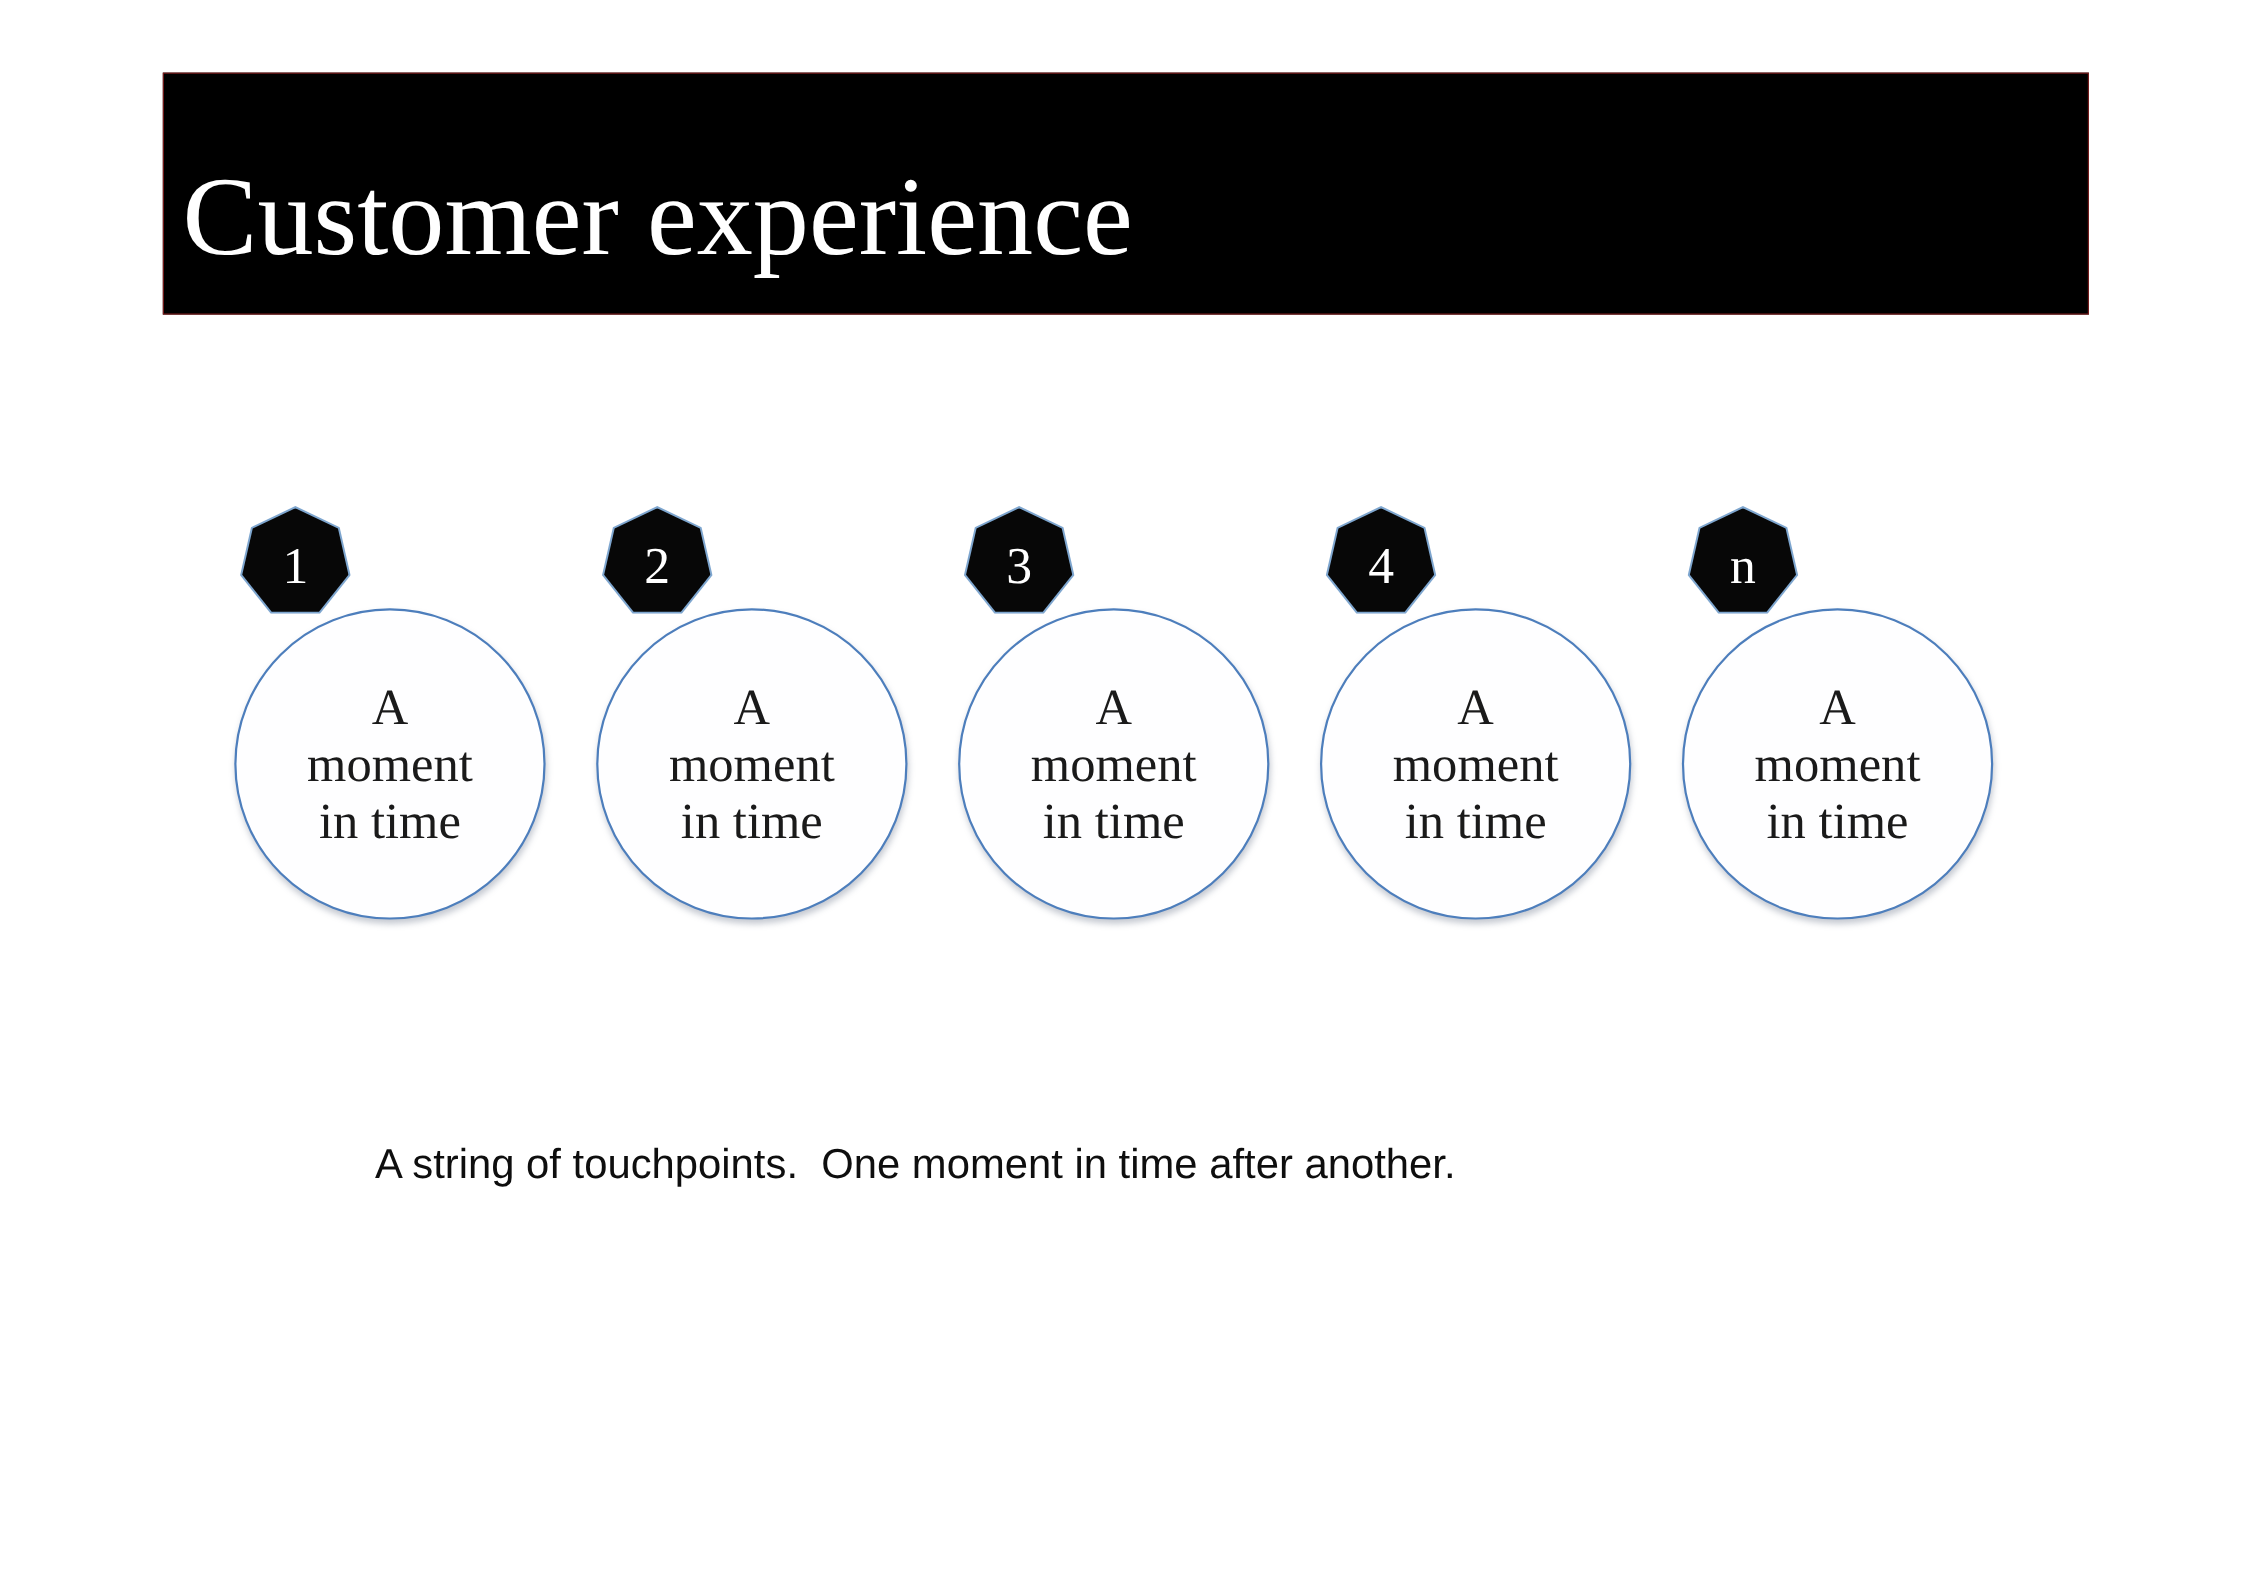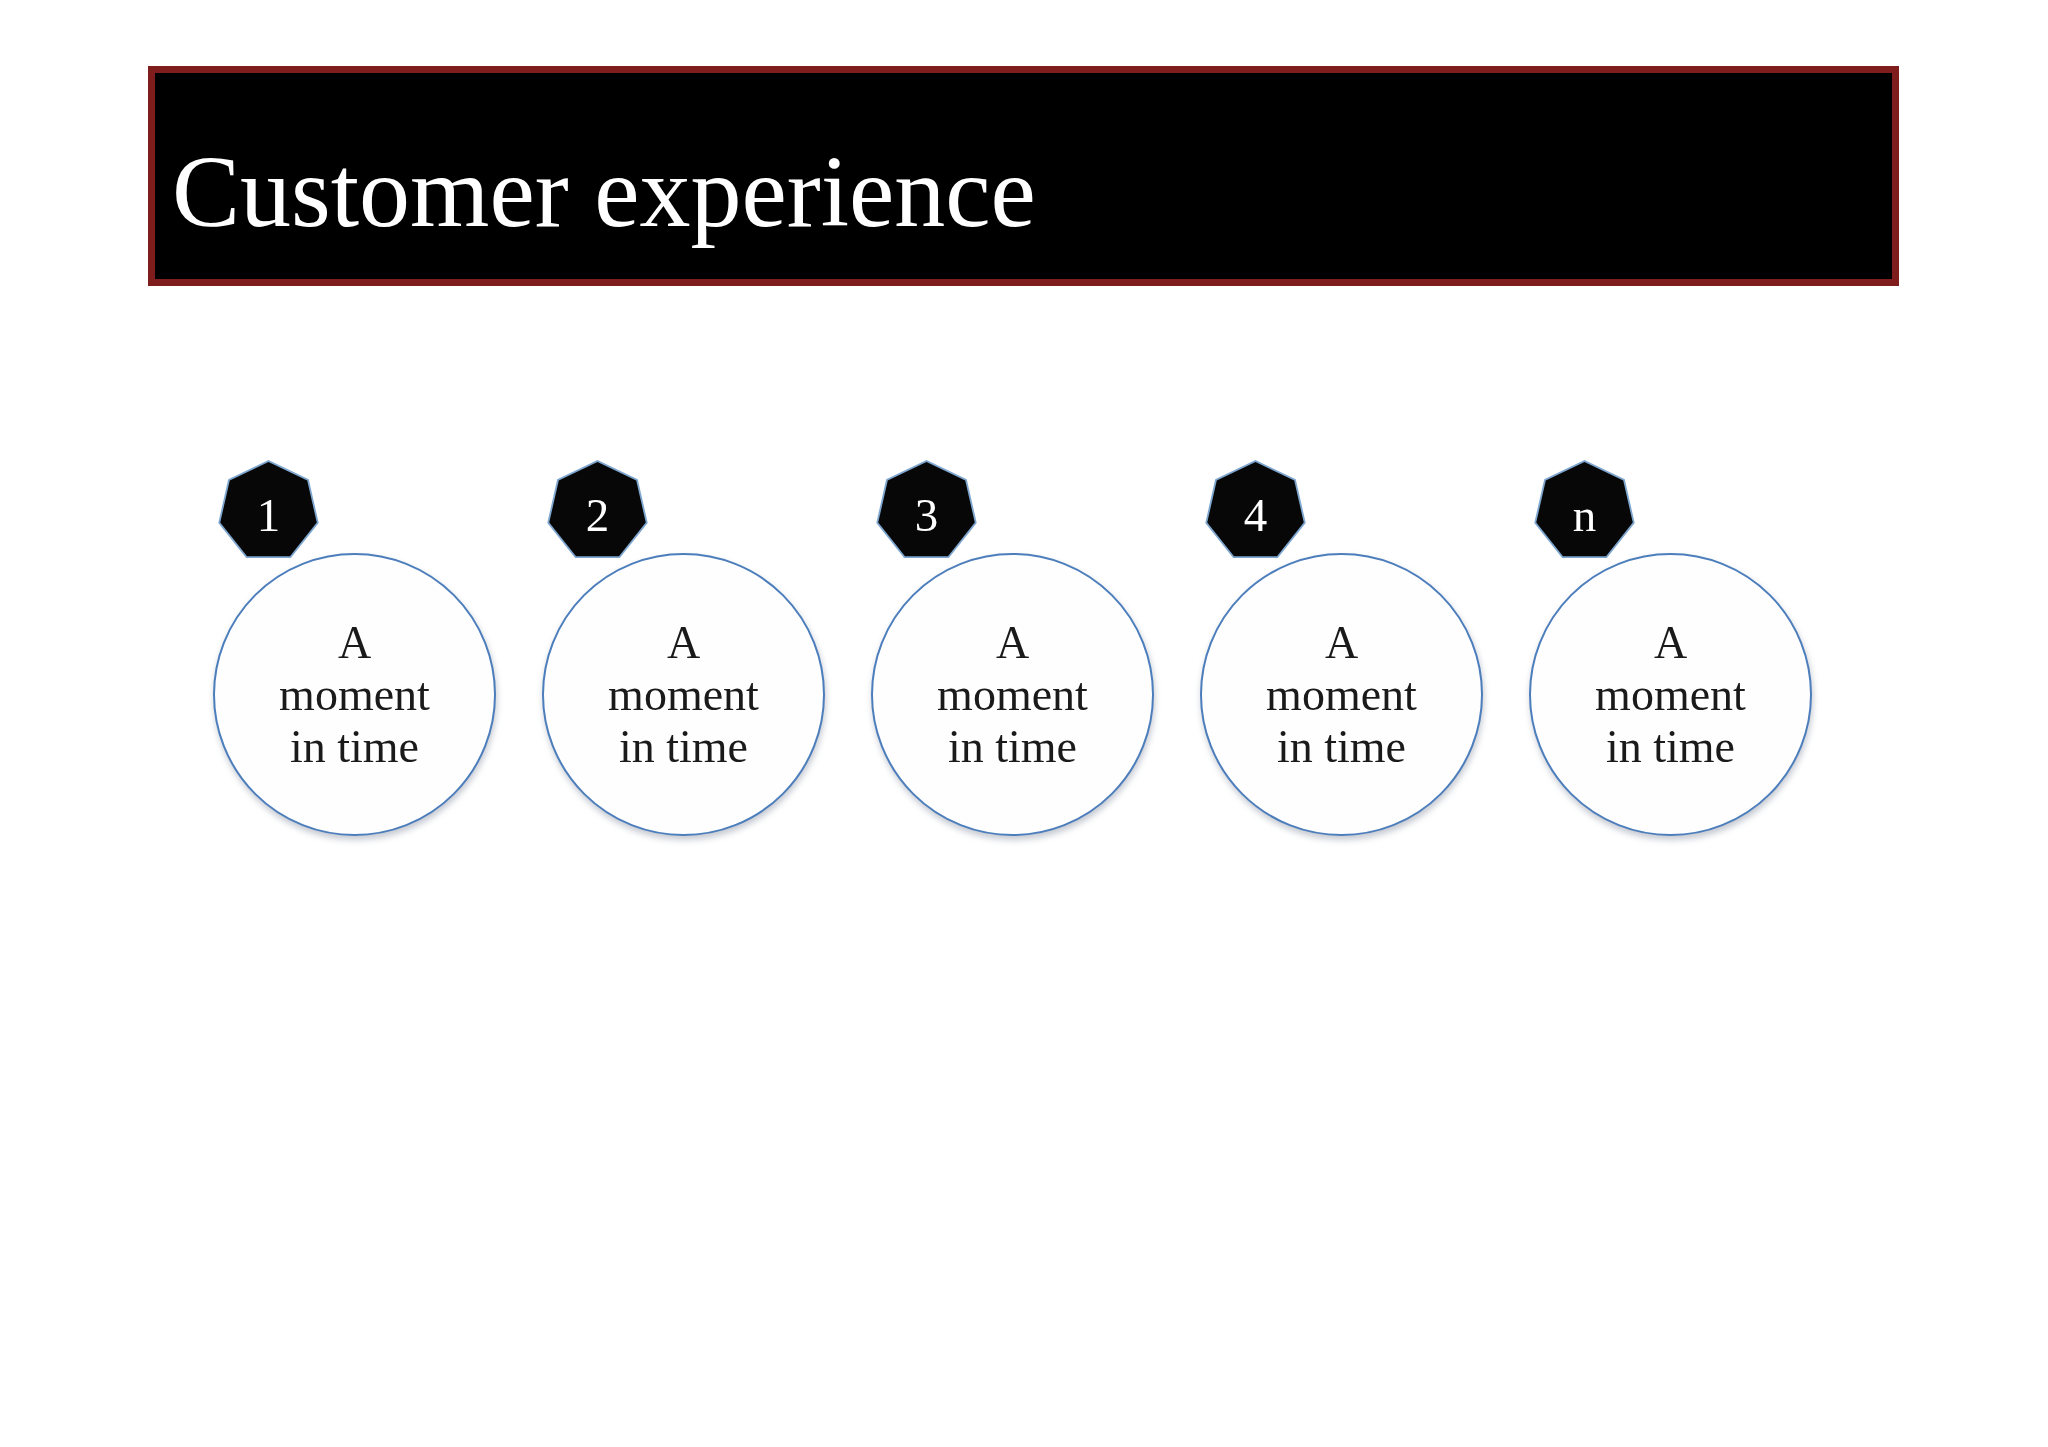--- a/index.html
+++ b/index.html
@@ -20,21 +20,21 @@
     overflow:hidden;
     font-family:"Liberation Serif", serif;
   }
 
   
   .banner{
     position:absolute;
     left:148px;top:66px;
     width:1751px;height:220px;
     background:var(--banner-bg);
-    border:7px solid #7f1d1d;
+    border:1px solid #7f1d1d;
     box-sizing:border-box;
   }
   .banner h1{
     position:absolute;
     left:17px;bottom:36px;
     margin:0;
     font-family:"Liberation Serif", serif;
     font-weight:normal;
     font-size:102px;
     line-height:1;
@@ -178,14 +178,15 @@
       </div>
       <div class="circle">
         <span class="circle-label">A
 moment
 in time</span>
       </div>
     </div>
 
   </section>
 
+  <p class="caption">A string of touchpoints.  One moment in time after another.</p>
 
 </div>
 
 </body></html>

